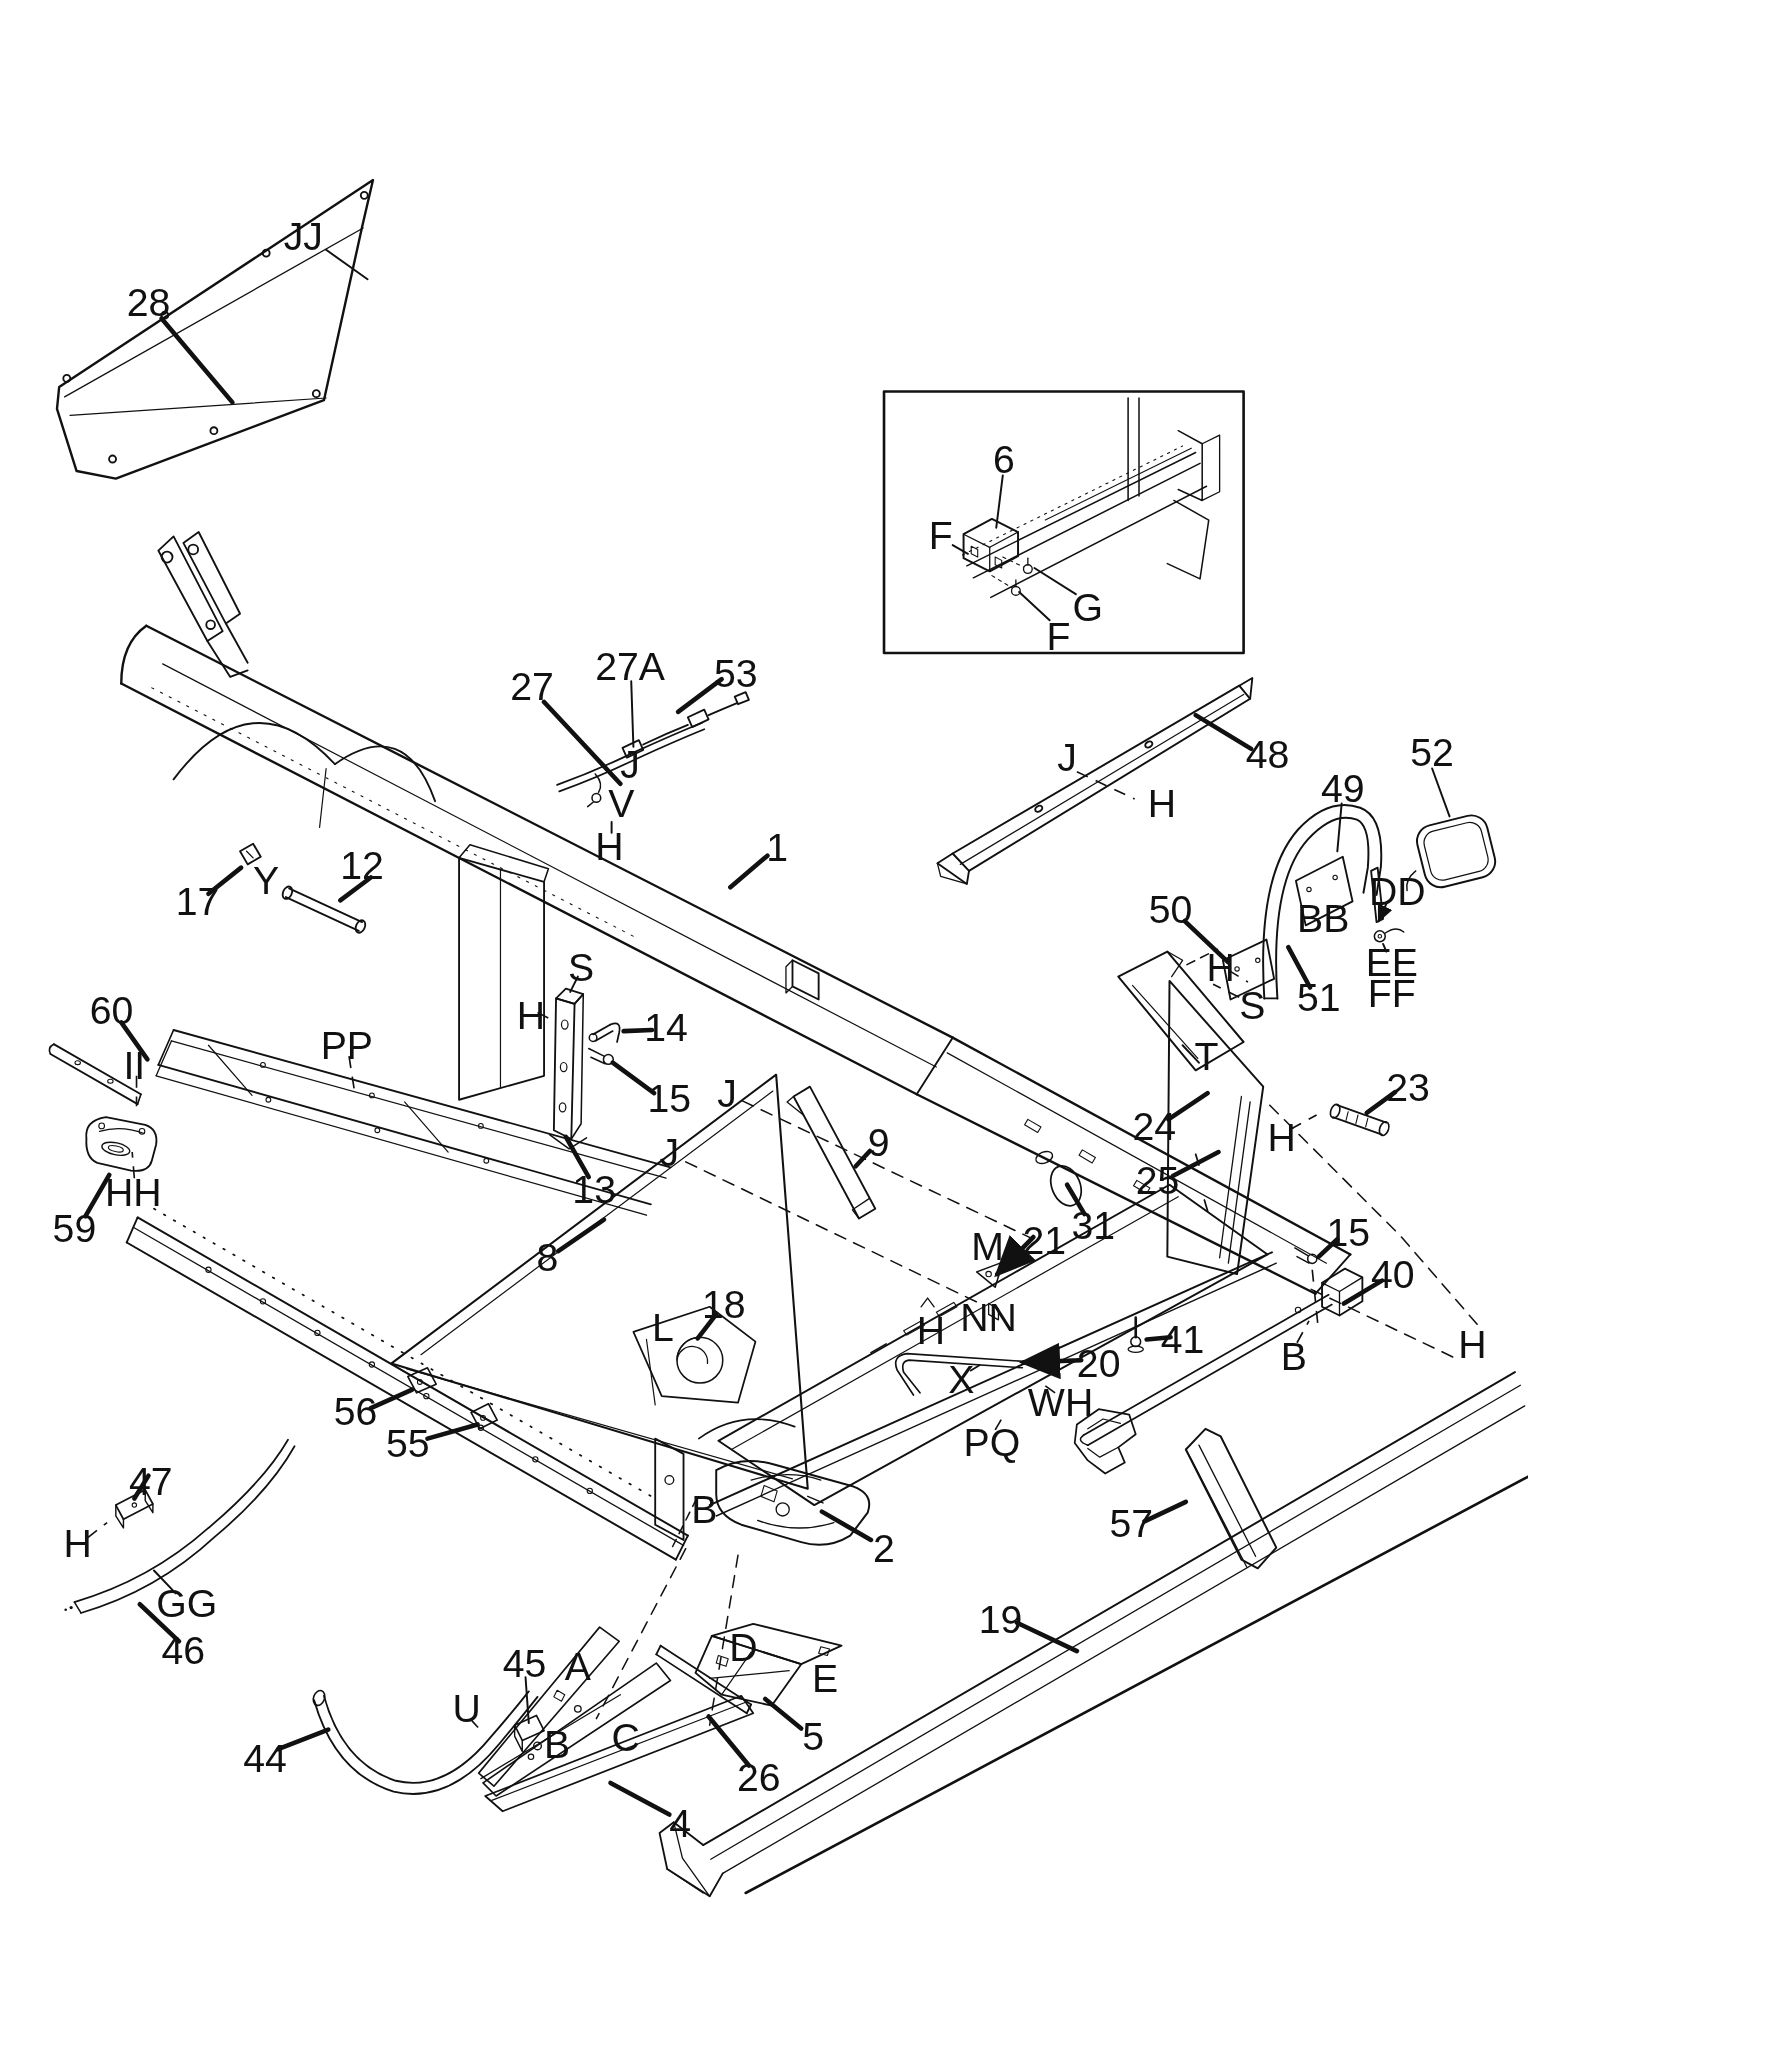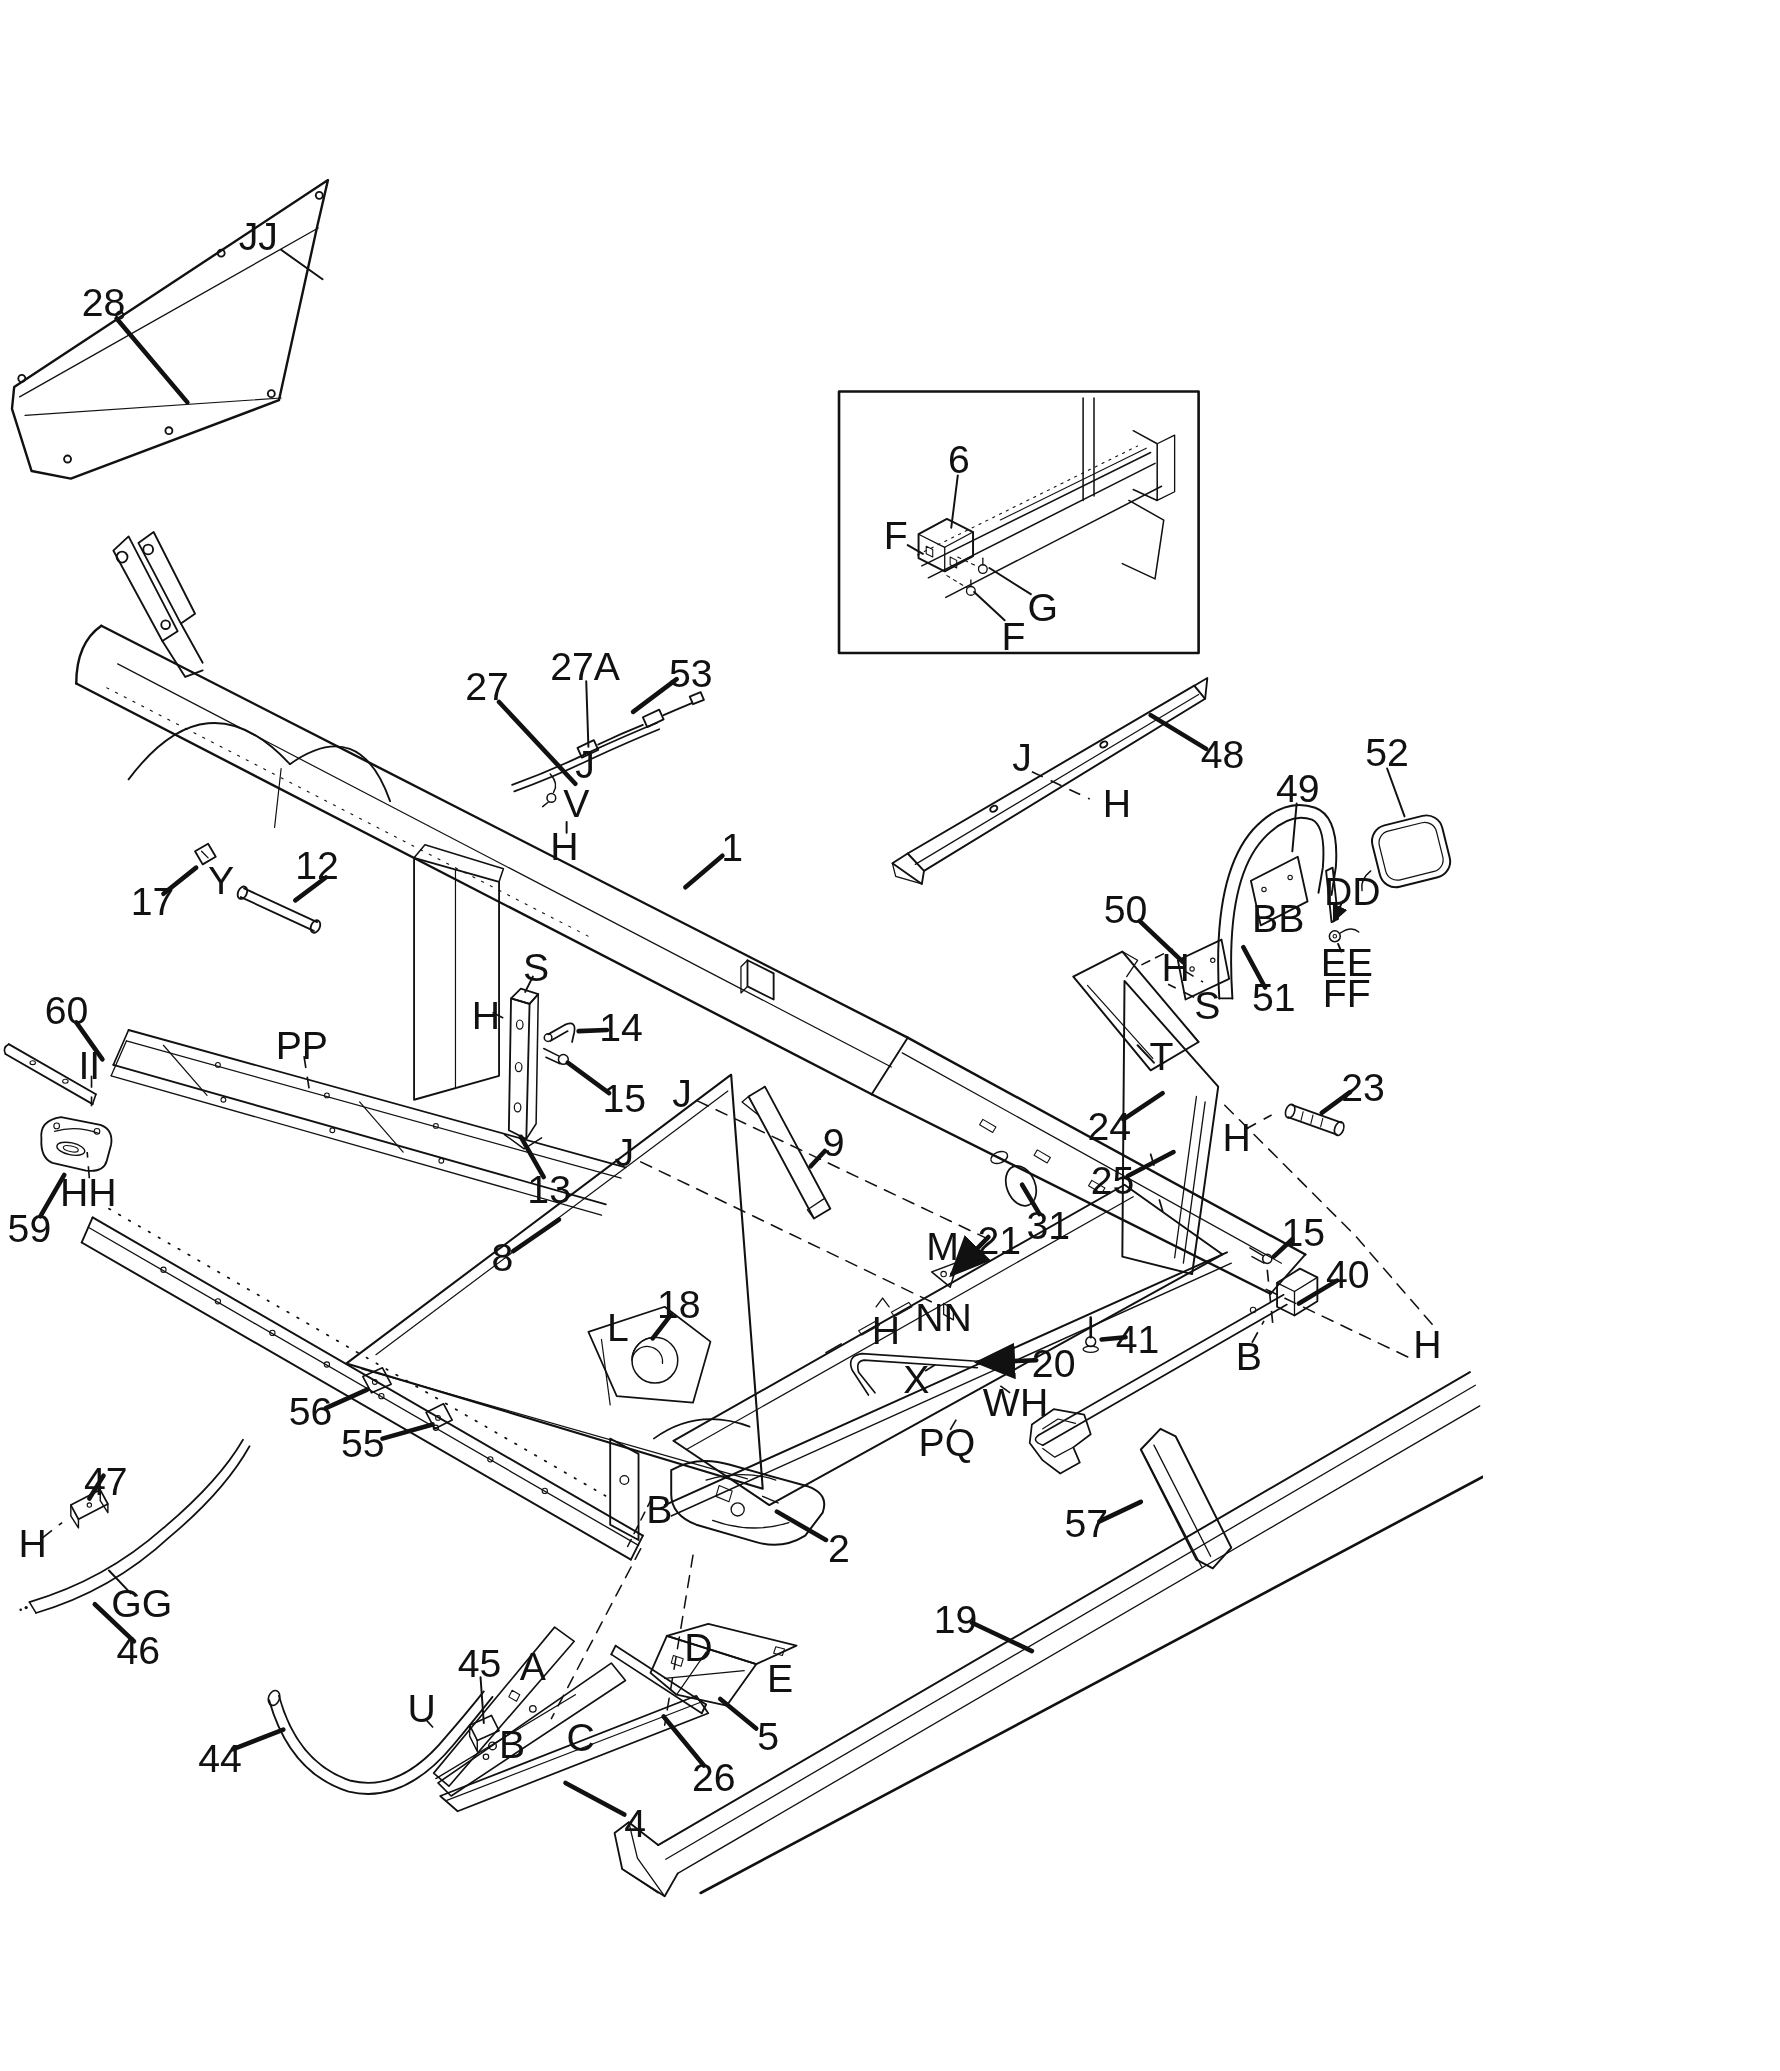--- a/index.html
+++ b/index.html
@@ -1,17 +1,17 @@
 <!DOCTYPE html>
 <html style="font-size:13px"><head>
 <meta charset="utf-8">
 <style>
   html,body{margin:0;padding:0;background:#fff;}
   body{width:1781px;height:2072px;font-family:"Liberation Sans",sans-serif;}
-  #stage{width:1483px;height:2072px;position:relative;}
+  #stage{width:1483px;height:2072px;position:relative;margin-left:45px;}
   svg{display:block;width:100%;height:100%;}
   .art{stroke:#111;fill:none;stroke-width:1.7;stroke-linejoin:round;stroke-linecap:round;}
   .leader-t{stroke:#111;stroke-width:4.2;stroke-linecap:round;}
   .leader-n{stroke:#111;stroke-width:1.8;stroke-linecap:round;}
   .leader-d{stroke:#111;stroke-width:1.5;stroke-dasharray:11,8;}
   text.callout{fill:#111;font-family:"Liberation Sans",sans-serif;text-anchor:middle;}
 </style>
 </head>
 <body>
 

